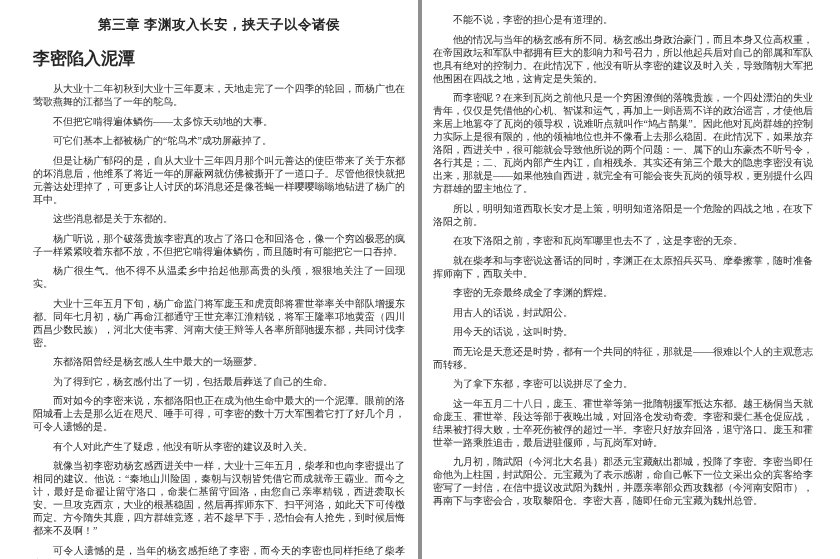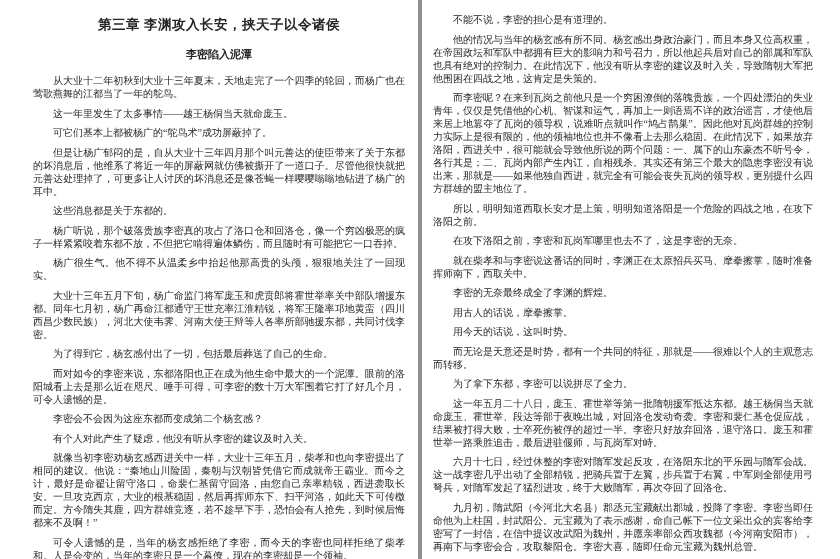--- a/index.html
+++ b/index.html
@@ -40,70 +40,69 @@
     flex: 0 0 4px;
   }
   .chapter-title {
     font-size: 13.5px;
     font-weight: bold;
     text-align: center;
     margin: 8px 0 0 0;
     letter-spacing: 0.5px;
   }
   .section-title {
-    font-size: 11px;
+    font-size: 17px;
     font-weight: bold;
-    text-align: center;
+    text-align: left;
     margin: 13px 0 12px 0;
   }
   .page p {
     font-size: 10px;
     line-height: 13px;
     text-align: justify;
     text-indent: 2em;
     margin: 0 0 6.5px 0;
   }
 </style>
 </head>
 <body>
 
 <div class="book">
 
   <div class="page page-left">
     <h1 class="chapter-title">第三章 李渊攻入长安，挟天子以令诸侯</h1>
     <h2 class="section-title">李密陷入泥潭</h2>
     <p>从大业十二年初秋到大业十三年夏末，天地走完了一个四季的轮回，而杨广也在莺歌燕舞的江都当了一年的鸵鸟。</p>
-    <p>这一年里发生了太多事情——越王杨侗当天就命庞玉。</p>
+    <p>不但把它啃得遍体鳞伤——太多惊天动地的大事。</p>
     <p>可它们基本上都被杨广的“鸵鸟术”成功屏蔽掉了。</p>
     <p>但是让杨广郁闷的是，自从大业十三年四月那个叫元善达的使臣带来了关于东都的坏消息后，他维系了将近一年的屏蔽网就仿佛被撕开了一道口子。尽管他很快就把元善达处理掉了，可更多让人讨厌的坏消息还是像苍蝇一样嘤嘤嗡嗡地钻进了杨广的耳中。</p>
     <p>这些消息都是关于东都的。</p>
     <p>杨广听说，那个破落贵族李密真的攻占了洛口仓和回洛仓，像一个穷凶极恶的疯子一样紧紧咬着东都不放，不但把它啃得遍体鳞伤，而且随时有可能把它一口吞掉。</p>
     <p>杨广很生气。他不得不从温柔乡中抬起他那高贵的头颅，狠狠地关注了一回现实。</p>
     <p>大业十三年五月下旬，杨广命监门将军庞玉和虎贲郎将霍世举率关中部队增援东都。同年七月初，杨广再命江都通守王世充率江淮精锐，将军王隆率邛地黄蛮（四川西昌少数民族），河北大使韦霁、河南大使王辩等人各率所部驰援东都，共同讨伐李密。</p>
+    <p>东都洛阳曾经是杨玄感人生中最大的一场噩梦。</p>
     <p>为了得到它，杨玄感付出了一切，包括最后葬送了自己的生命。</p>
     <p>而对如今的李密来说，东都洛阳也正在成为他生命中最大的一个泥潭。眼前的洛阳城看上去是那么近在咫尺、唾手可得，可李密的数十万大军围着它打了好几个月，可令人遗憾的是。</p>
-    <p>李密会不会因为这座东都而变成第二个杨玄感？</p>
     <p>有个人对此产生了疑虑，他没有听从李密的建议及时入关。</p>
     <p>就像当初李密劝杨玄感西进关中一样，大业十三年五月，柴孝和也向李密提出了相同的建议。他说：“秦地山川险固，秦朝与汉朝皆凭借它而成就帝王霸业。而今之计，最好是命翟让留守洛口，命裴仁基留守回洛，由您自己亲率精锐，西进袭取长安。一旦攻克西京，大业的根基稳固，然后再挥师东下、扫平河洛，如此天下可传檄而定。方今隋失其鹿，四方群雄竞逐，若不趁早下手，恐怕会有人抢先，到时候后悔都来不及啊！”</p>
     <p>可令人遗憾的是，当年的杨玄感拒绝了李密，而今天的李密也同样拒绝了柴孝和。人是会变的，当年的李密只是一个幕僚，现在的李密却是一个领袖。</p>
 
   </div>
 
   <div class="divider"></div>
 
   <div class="page page-right">
     <p>不能不说，李密的担心是有道理的。</p>
     <p>他的情况与当年的杨玄感有所不同。杨玄感出身政治豪门，而且本身又位高权重，在帝国政坛和军队中都拥有巨大的影响力和号召力，所以他起兵后对自己的部属和军队也具有绝对的控制力。在此情况下，他没有听从李密的建议及时入关，导致隋朝大军把他围困在四战之地，这肯定是失策的。</p>
     <p>而李密呢？在来到瓦岗之前他只是一个穷困潦倒的落魄贵族，一个四处漂泊的失业青年，仅仅是凭借他的心机、智谋和运气，再加上一则语焉不详的政治谣言，才使他后来居上地篡夺了瓦岗的领导权，说难听点就叫作“鸠占鹊巢”。因此他对瓦岗群雄的控制力实际上是很有限的，他的领袖地位也并不像看上去那么稳固。在此情况下，如果放弃洛阳，西进关中，很可能就会导致他所说的两个问题：一、属下的山东豪杰不听号令，各行其是；二、瓦岗内部产生内讧，自相残杀。其实还有第三个最大的隐患李密没有说出来，那就是——如果他独自西进，就完全有可能会丧失瓦岗的领导权，更别提什么四方群雄的盟主地位了。</p>
     <p>所以，明明知道西取长安才是上策，明明知道洛阳是一个危险的四战之地，在攻下洛阳之前。</p>
     <p>在攻下洛阳之前，李密和瓦岗军哪里也去不了，这是李密的无奈。</p>
     <p>就在柴孝和与李密说这番话的同时，李渊正在太原招兵买马、摩拳擦掌，随时准备挥师南下，西取关中。</p>
     <p>李密的无奈最终成全了李渊的辉煌。</p>
-    <p>用古人的话说，摩拳擦掌。</p>
+    <p>用古人的话说，封武阳公。</p>
     <p>用今天的话说，这叫时势。</p>
     <p>而无论是天意还是时势，都有一个共同的特征，那就是——很难以个人的主观意志而转移。</p>
     <p>为了拿下东都，李密可以说拼尽了全力。</p>
     <p>这一年五月二十八日，庞玉、霍世举等第一批隋朝援军抵达东都。越王杨侗当天就命庞玉、霍世举、段达等部于夜晚出城，对回洛仓发动奇袭。李密和裴仁基仓促应战，结果被打得大败，士卒死伤被俘的超过一半。李密只好放弃回洛，退守洛口。庞玉和霍世举一路乘胜追击，最后进驻偃师，与瓦岗军对峙。</p>
-    <p>六月十七日，经过休整的李密对隋军发起反攻，在洛阳东北的平乐园与隋军会战。这一战李密几乎出动了全部精锐，把骑兵置于左翼，步兵置于右翼，中军则全部使用弓弩兵，对隋军发起了猛烈进攻，终于大败隋军，再次夺回了回洛仓。</p>
     <p>九月初，隋武阳（今河北大名县）郡丞元宝藏献出郡城，投降了李密。李密当即任命他为上柱国，封武阳公。元宝藏为了表示感谢，命自己帐下一位文采出众的宾客给李密写了一封信，在信中提议改武阳为魏州，并愿亲率部众西攻魏都（今河南安阳市），再南下与李密会合，攻取黎阳仓。李密大喜，随即任命元宝藏为魏州总管。</p>
   </div>
 
 </div>
 
 </body></html>

